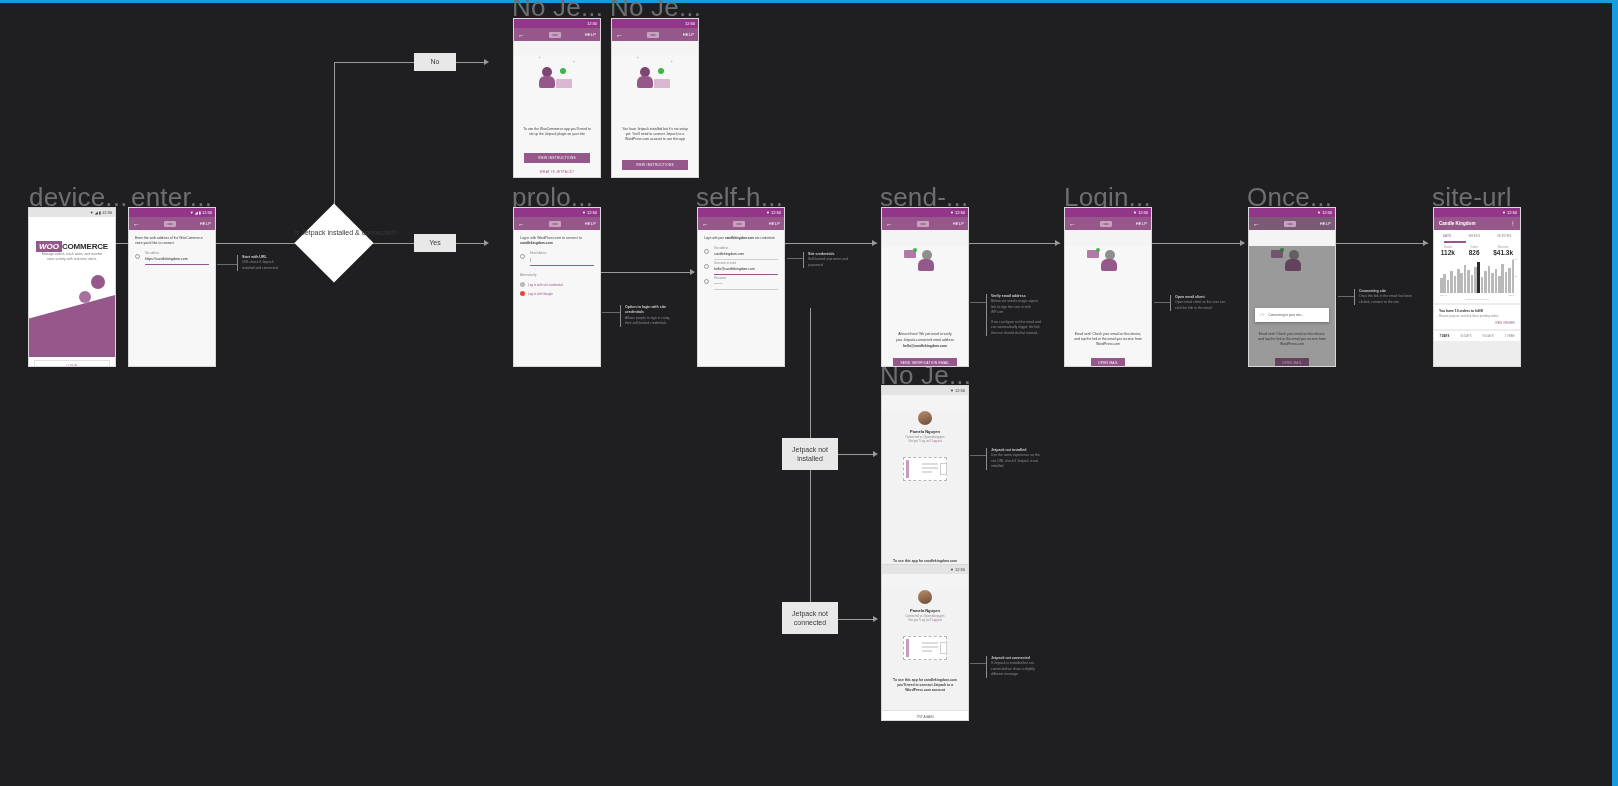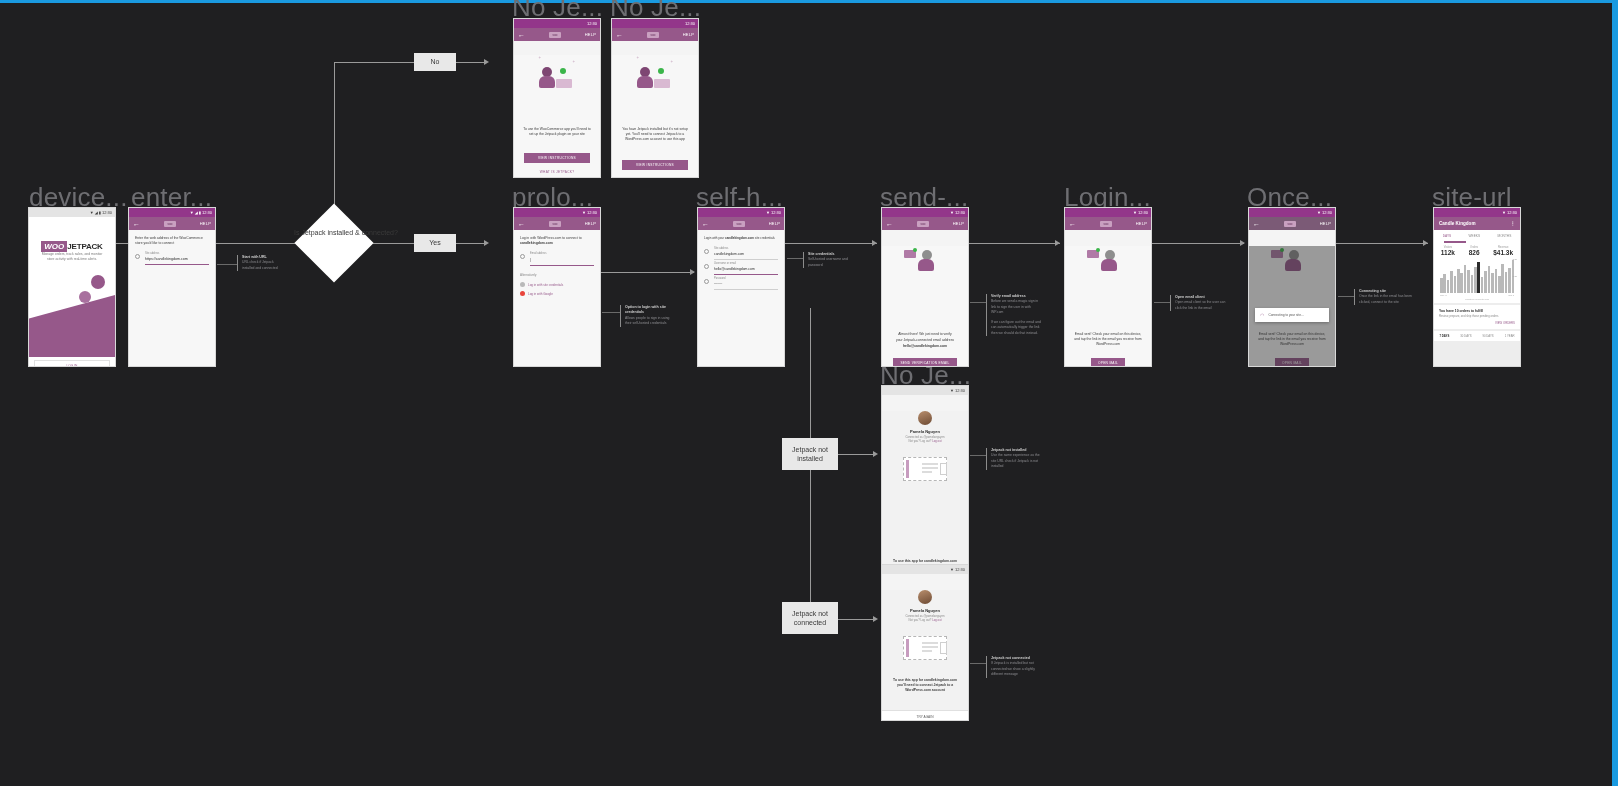--- a/index.html
+++ b/index.html
@@ -196,21 +196,21 @@
 
   <div class="phone" style="left:28px;top:207px;width:88px;height:160px">
     <div class="statusbar">
       <span class="sb-ico">▼</span>
       <span class="sb-ico">◢</span>
       <span class="sb-ico">▮</span>
       <span class="sb-ico">12:30</span>
     </div>
     <div class="screen-body" style="background:#fff">
       <div style="position:absolute;left:0;right:0;top:18px;text-align:center">
-        <span style="display:inline-block;background:#96588a;color:#fff;font-size:8px;font-weight:bold;padding:1px 3px;font-style:italic">WOO</span><span style="font-size:8px;font-weight:bold;color:#2b2b2b;letter-spacing:-.2px">JETPACK</span>
+        <span style="display:inline-block;background:#96588a;color:#fff;font-size:8px;font-weight:bold;padding:1px 3px;font-style:italic">WOO</span><span style="font-size:8px;font-weight:bold;color:#2b2b2b;letter-spacing:-.2px">COMMERCE</span>
       </div>
       <div class="ptxt c" style="position:absolute;left:9px;right:9px;top:35px;color:#7a7a7a">Manage orders, track sales, and monitor store activity with real-time alerts.</div>
       <div style="position:absolute;left:62px;top:58px;width:14px;height:14px;border-radius:50%;background:#96588a"></div>
       <div style="position:absolute;left:50px;top:74px;width:12px;height:12px;border-radius:50%;background:#a8709e"></div>
       <div style="position:absolute;left:62px;top:88px;width:10px;height:10px;border-radius:50%;background:#b98bb0"></div>
       <div style="position:absolute;left:0;bottom:18px;width:100%;height:62px;background:#96588a;clip-path:polygon(0 38%,100% 0,100% 100%,0 100%)"></div>
       <div style="position:absolute;left:5px;right:5px;bottom:3px;background:#fff;border:1px solid #e0e0e0;text-align:center;padding:3px 0;font-size:3.2px;color:#96588a">LOG IN</div>
     </div>
   </div>
 

